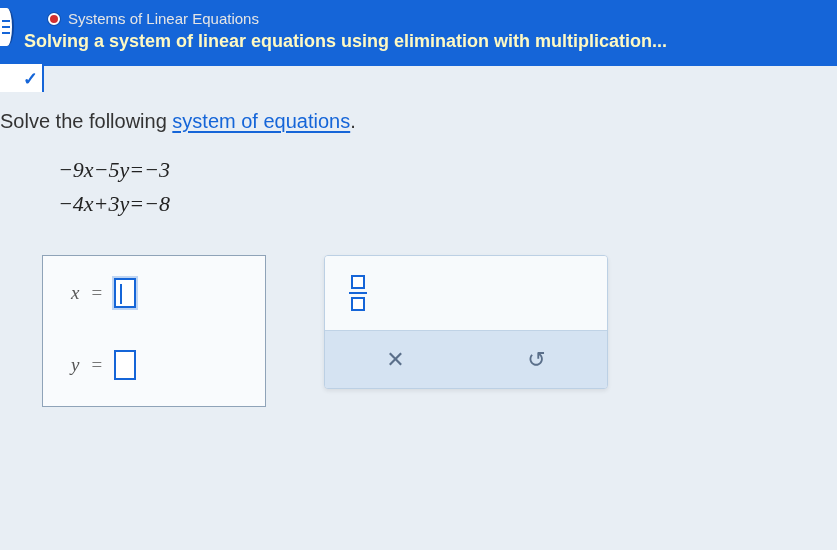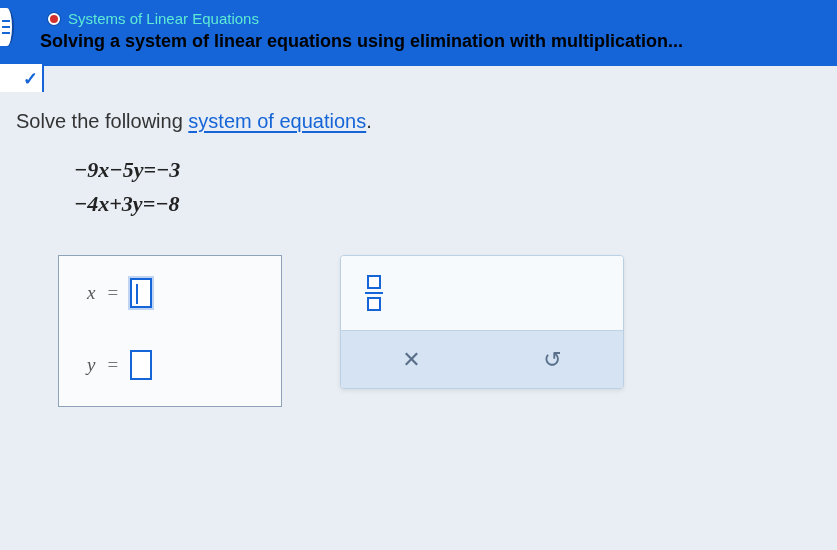--- a/index.html
+++ b/index.html
@@ -45,69 +45,69 @@
     }
     .rec-icon {
       width: 12px;
       height: 12px;
       border-radius: 50%;
       background: #d32f2f;
       border: 2px solid #fff;
       box-shadow: 0 0 0 1px rgba(0,0,0,0.2);
     }
     .category {
-      color: #5eead4;
+      color: #e5e5e5;
       font-size: 15px;
       font-weight: 500;
     }
     .page-title {
-      color: #000000;
+      color: #fef9c3;
       font-size: 18px;
       font-weight: 700;
-      margin-left: 20px;
+      margin-left: 4px;
     }
     .tab-corner {
       width: 44px;
       height: 28px;
       background: #fff;
       margin-top: -2px;
       position: relative;
       border-right: 2px solid #1565d8;
       display: flex;
       align-items: flex-end;
       justify-content: flex-end;
       padding: 2px 4px;
     }
     .tab-check {
       color: #1565d8;
       font-size: 18px;
       font-weight: bold;
     }
     .content {
-      padding: 18px 8px 20px 16px;
+      padding: 18px 8px 20px 0;
     }
     .prompt {
       font-size: 20px;
       color: #333;
       margin-bottom: 24px;
     }
     .prompt .link {
       color: #1565d8;
       text-decoration: underline;
       text-underline-offset: 3px;
     }
     .equations {
       margin-left: 58px;
       margin-bottom: 38px;
       font-family: "Times New Roman", serif;
       font-size: 22px;
       color: #222;
       font-style: italic;
     }
-    .eqline { margin-bottom: 8px; font-weight: bold; }
+    .eqline { margin-bottom: 8px; }
     .work-row {
       display: flex;
       gap: 58px;
       margin-left: 42px;
       align-items: flex-start;
     }
     .answer-box {
       border: 1px solid #8fa3b8;
       background: #f9fbfd;
       padding: 22px 34px 22px 28px;

